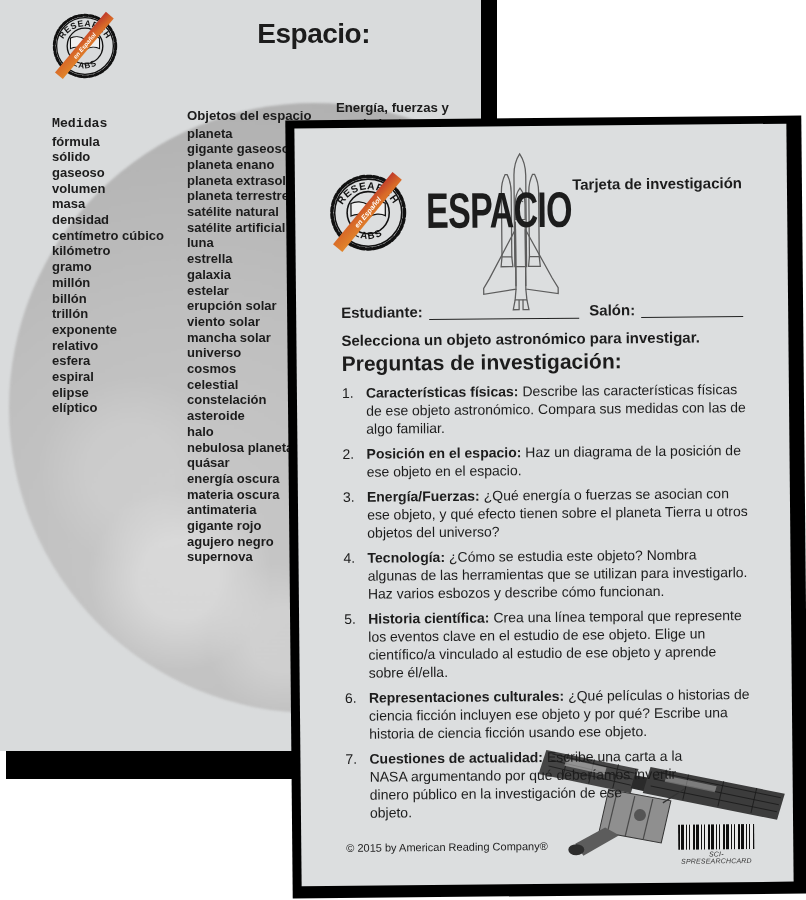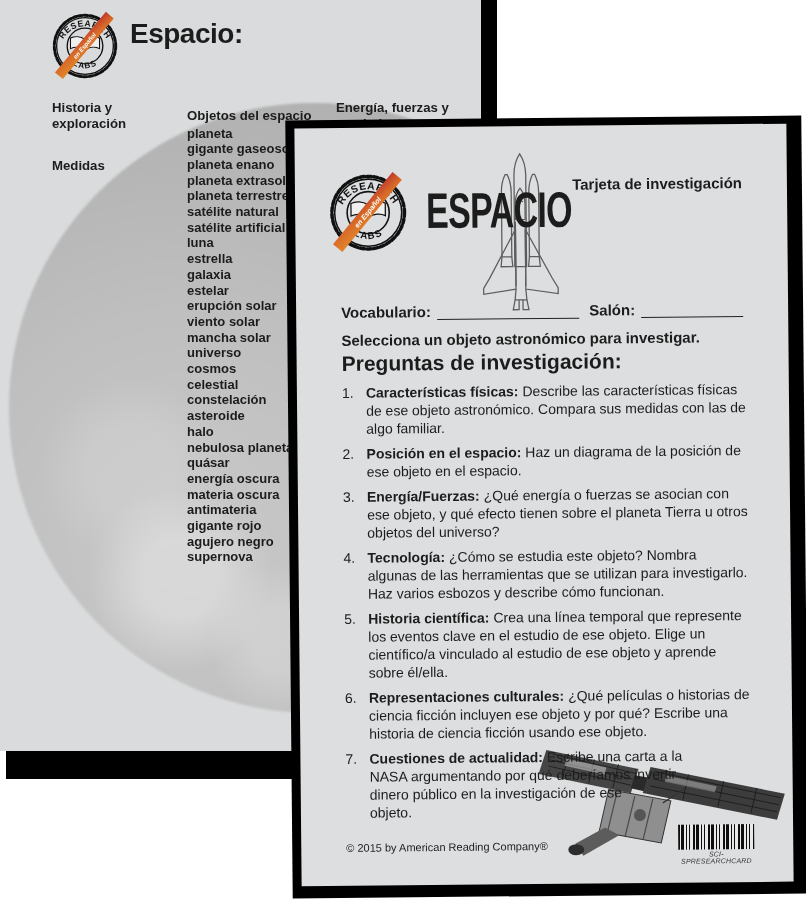--- a/index.html
+++ b/index.html
@@ -15,29 +15,29 @@
   .vocab-card{position:absolute;left:0;top:0;width:481px;height:751px;background:#d9dbdc;overflow:hidden;}
   .planet{position:absolute;left:9px;top:103px;width:610px;height:610px;border-radius:50%;
           background:
             radial-gradient(circle at 28% 78%, rgba(230,230,230,.55) 0 6%, rgba(230,230,230,0) 14%),
             radial-gradient(circle at 45% 88%, rgba(220,220,220,.5) 0 5%, rgba(220,220,220,0) 12%),
             radial-gradient(circle at 20% 60%, rgba(215,215,215,.4) 0 7%, rgba(215,215,215,0) 15%),
             radial-gradient(circle at 30% 72%, #c9c9c9 0%, #bfbfbf 38%, #b3b3b3 68%, #acacac 100%);
           filter:blur(1px);}
   .badge{position:absolute;}
   .badge-vocab{left:52px;top:8px;width:66px;height:76px;}
-  .vtitle{position:absolute;left:130px;top:20px;width:240px;text-align:left;
+  .vtitle{position:absolute;left:130px;top:20px;width:240px;text-align:right;
           font-weight:bold;font-size:28px;line-height:28px;letter-spacing:-0.5px;}
   .vcols{position:absolute;left:0;top:0;width:100%;height:100%;}
   .vcol{position:absolute;top:100px;font-size:13px;}
   .vcol1{left:52px;width:132px;}
   .vcol2{left:187px;width:148px;margin-top:8px;}
   .vcol3{left:336px;width:150px;}
   .vcol h3{margin:0 0 2px 0;font-size:13.2px;line-height:15.5px;font-weight:bold;}
-  .vcol h3.mt{margin-top:27px;}
+  .vcol h3.mt{margin-top:16px;font-family:Liberation Mono, monospace;}
   .terms{white-space:pre-line;line-height:15.7px;font-weight:bold;}
 
   
   .research-card{position:absolute;left:298px;top:126px;width:492px;height:758px;background:#dcdedf;
                  transform:rotate(-0.55deg);overflow:hidden;}
   .badge-research{left:34px;top:44px;width:78px;height:82px;}
   .shuttle{position:absolute;left:176px;top:24px;width:98px;height:168px;z-index:0;}
   .tarjeta{position:absolute;right:45px;top:50px;font-size:15px;font-weight:bold;z-index:2;}
   .rtitle{position:absolute;left:131px;top:61px;margin:0;font-size:50px;line-height:46px;
           font-weight:bold;letter-spacing:-1px;transform:scaleX(0.68);transform-origin:left top;z-index:1;}
@@ -103,22 +103,39 @@
         <text x="50" y="52.5" text-anchor="middle" font-size="9" font-style="italic" font-weight="bold" fill="#fff">en Español</text>
       </g>
     </svg>
 
     <header class="vtitle">
       <div>Espacio:</div>
     </header>
 
     <div class="vcols">
       <div class="vcol vcol1">
-        <h3>Historia y exploración</h3>
         <h3 class="mt">Medidas</h3>
+        <div class="terms">fórmula
+sólido
+gaseoso
+volumen
+masa
+densidad
+centímetro cúbico
+kilómetro
+gramo
+millón
+billón
+trillón
+exponente
+relativo
+esfera
+espiral
+elipse
+elíptico</div>
       </div>
       <div class="vcol vcol2">
         <h3>Objetos del espacio</h3>
         <div class="terms">planeta
 gigante gaseoso
 planeta enano
 planeta extrasolar
 planeta terrestre
 satélite natural
 satélite artificial
@@ -188,21 +205,21 @@
       <g transform="rotate(-50 50 50)">
         <rect x="-10" y="41" width="120" height="15.5" fill="url(#rg1)"></rect>
         <text x="50" y="52.5" text-anchor="middle" font-size="9" font-style="italic" font-weight="bold" fill="#fff">en Español</text>
       </g>
     </svg>
 
     <div class="tarjeta">Tarjeta de investigación</div>
     <h1 class="rtitle">ESPACIO</h1>
 
     <div class="student-row">
-      <span class="lbl">Vocabulario:</span>
+      <span class="lbl">Estudiante:</span>
       <span class="uline u1"></span>
       <span class="lbl">Salón:</span>
       <span class="uline u2"></span>
     </div>
 
     <div class="instruction">Selecciona un objeto astronómico para investigar.</div>
     <h2 class="qheading">Preguntas de investigación:</h2>
 
     <div class="qlist">
       <div class="q">

